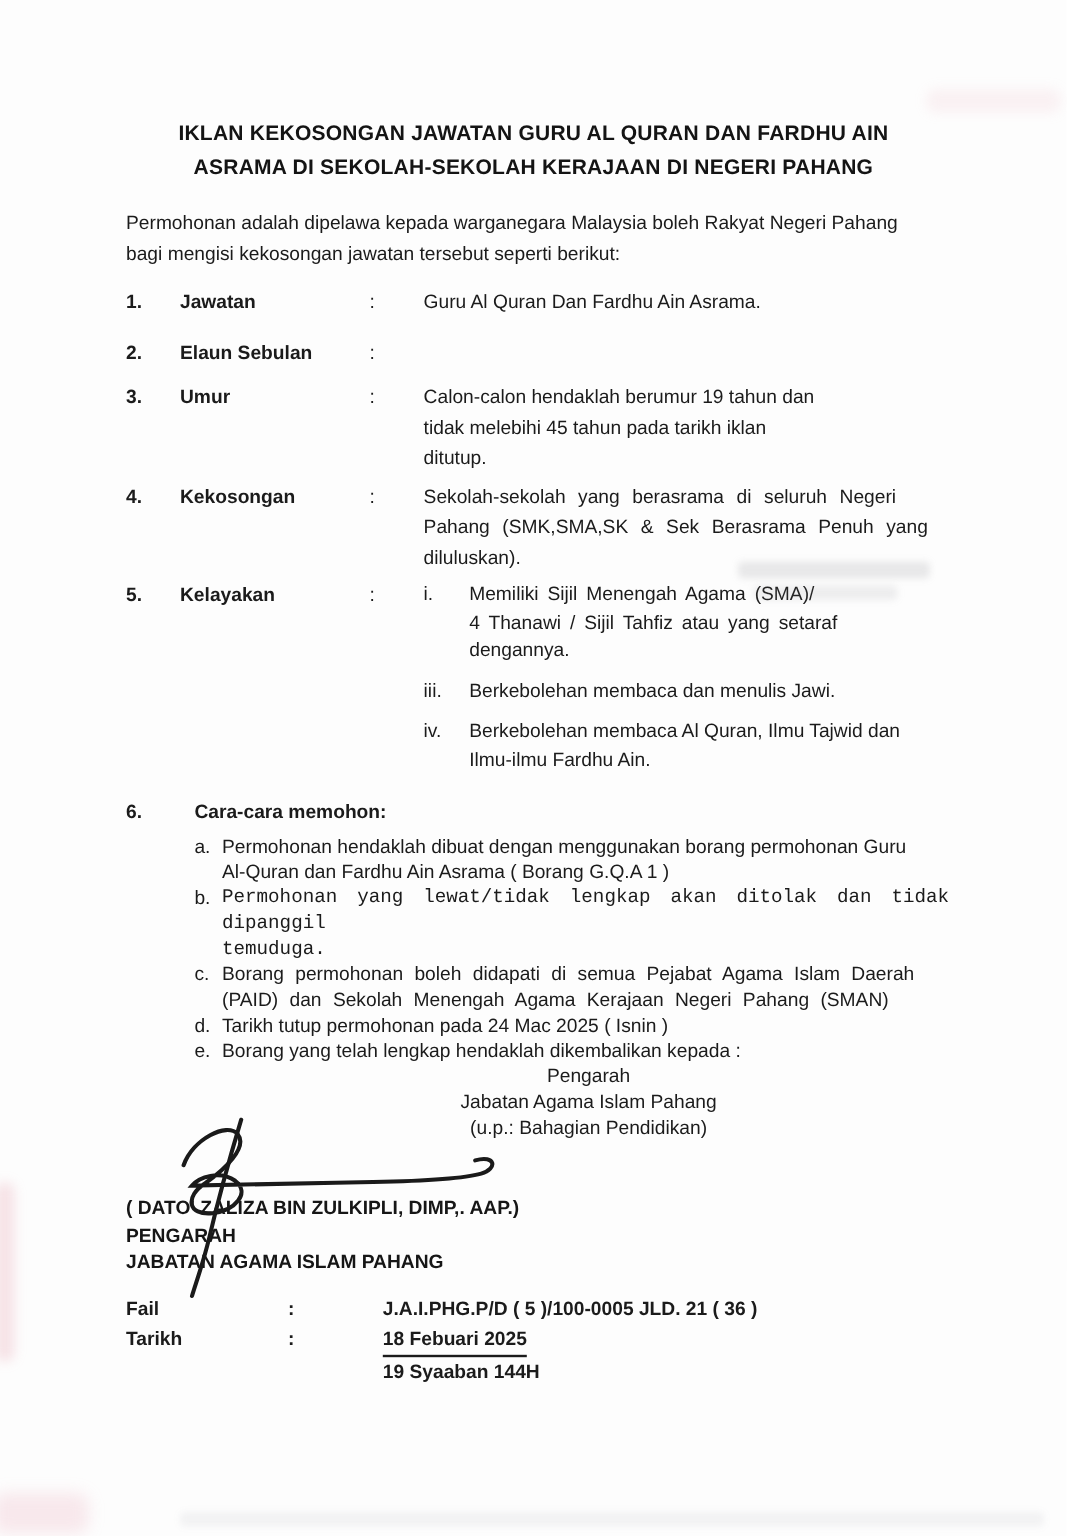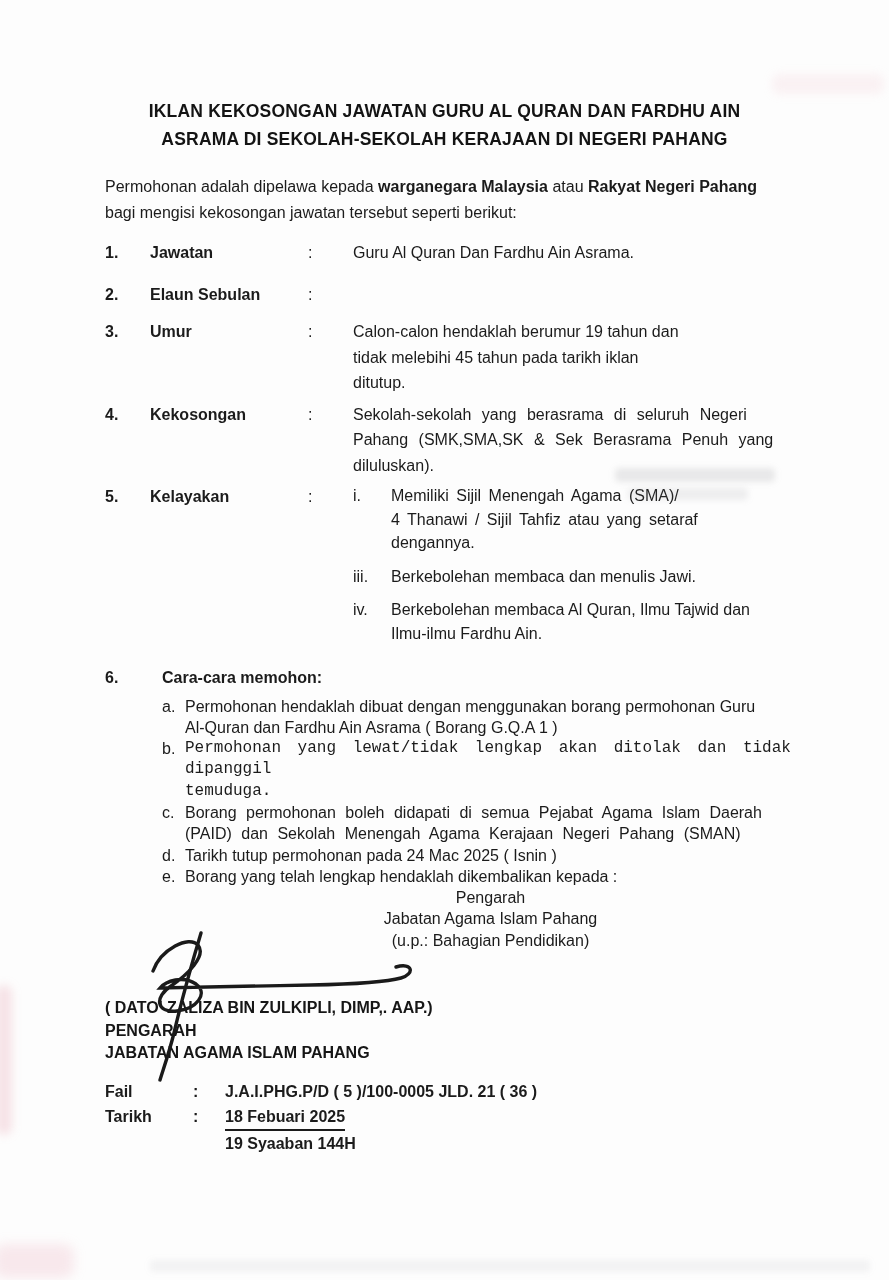--- a/index.html
+++ b/index.html
@@ -23,21 +23,21 @@
     line-height: 28px;
     white-space: pre-line;
     color: #141414;
     letter-spacing: 0.2px;
   }
   .intro {
     margin: 21px 78px 0 105px;
     line-height: 26px;
     white-space: pre-line;
   }
-  .b { font-weight: 700; }
+  .b { font-weight: 400; }
   .items { margin-top: 14px; }
   .item {
     display: grid;
     grid-template-columns: 45px 158px 45px 1fr;
     margin: 0 79px 0 105px;
   }
   .item .num, .item .label { font-weight: 700; }
   .content { white-space: pre-line; }
   .mb16 { margin-bottom: 16px; }
   .mb12 { margin-bottom: 12px; }
@@ -85,20 +85,21 @@
     top: -66px;
     width: 292px;
     height: 152px;
     pointer-events: none;
   }
   .footer { margin: 14px 0 0 105px; font-weight: 700; }
   .f-row {
     display: grid;
     grid-template-columns: 88px 32px 1fr;
     line-height: 25px;
+    gap: 47px;
   }
   .underline {
     display: inline-block;
     border-bottom: 2px solid #1b1b1b;
     padding-bottom: 1px;
     line-height: 22px;
   }
   .block { display: block; }
   
   .artifact { position: absolute; pointer-events: none; }
@@ -116,21 +117,21 @@
     background: rgba(105,102,112,0.07); filter: blur(3px); border-radius: 4px; }
 </style>
 </head>
 <body>
 
 <div class="page">
 
   <div class="title">IKLAN KEKOSONGAN JAWATAN GURU AL QURAN DAN FARDHU AIN
 ASRAMA DI SEKOLAH-SEKOLAH KERAJAAN DI NEGERI PAHANG</div>
 
-  <div class="intro"><span>Permohonan adalah dipelawa kepada </span><span class="b">warganegara Malaysia</span><span> atau </span><span class="b">Rakyat Negeri Pahang</span><span>
+  <div class="intro"><span>Permohonan adalah dipelawa kepada </span><span class="b">warganegara Malaysia</span><span> boleh </span><span class="b">Rakyat Negeri Pahang</span><span>
 bagi mengisi kekosongan jawatan tersebut seperti berikut:</span></div>
 
   <div class="items">
 
     <div class="item mb16">
       <span class="num">1.</span>
       <span class="label">Jawatan</span>
       <span class="colon">:</span>
       <span class="content">Guru Al Quran Dan Fardhu Ain Asrama.</span>
     </div>

